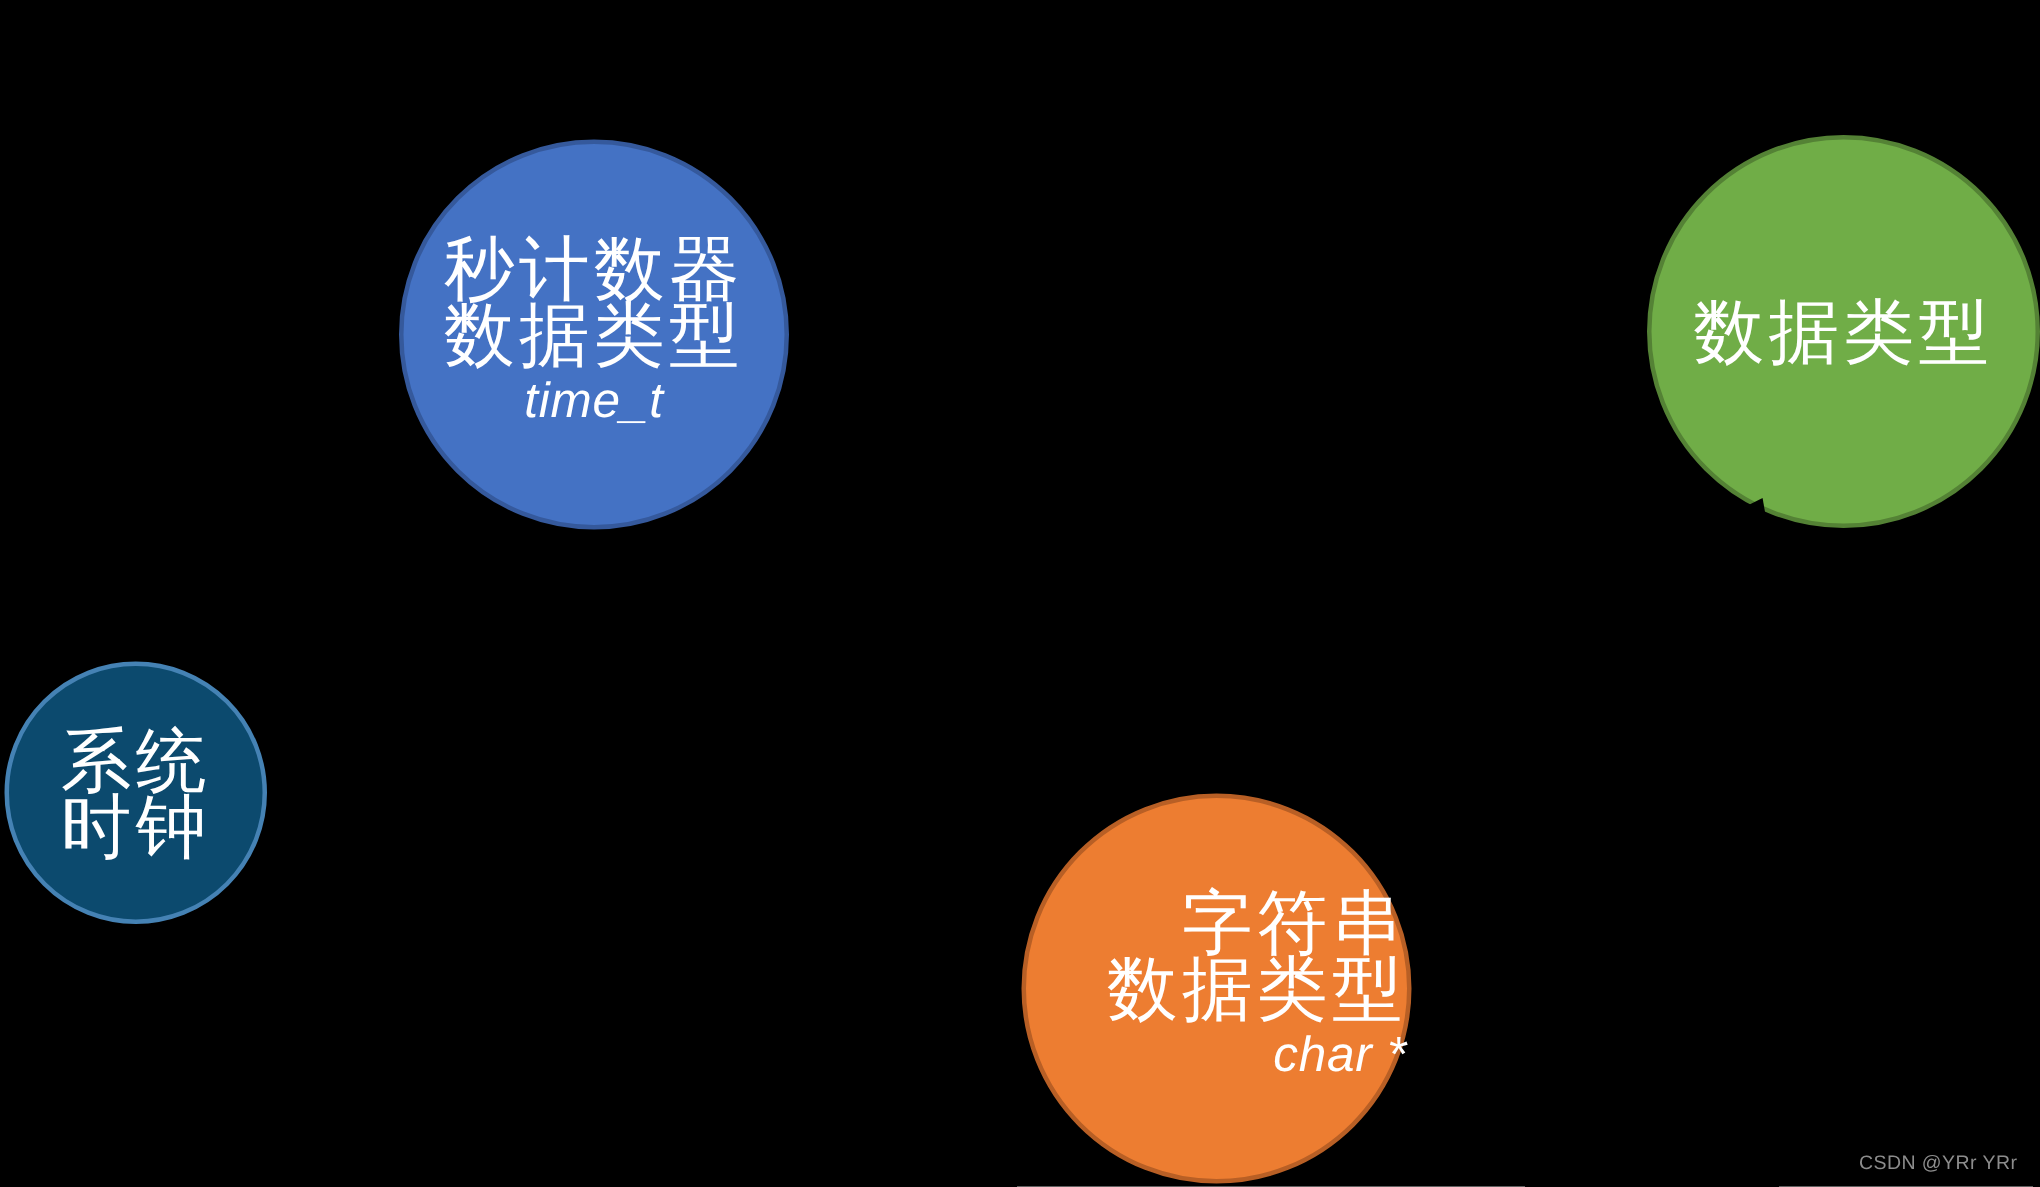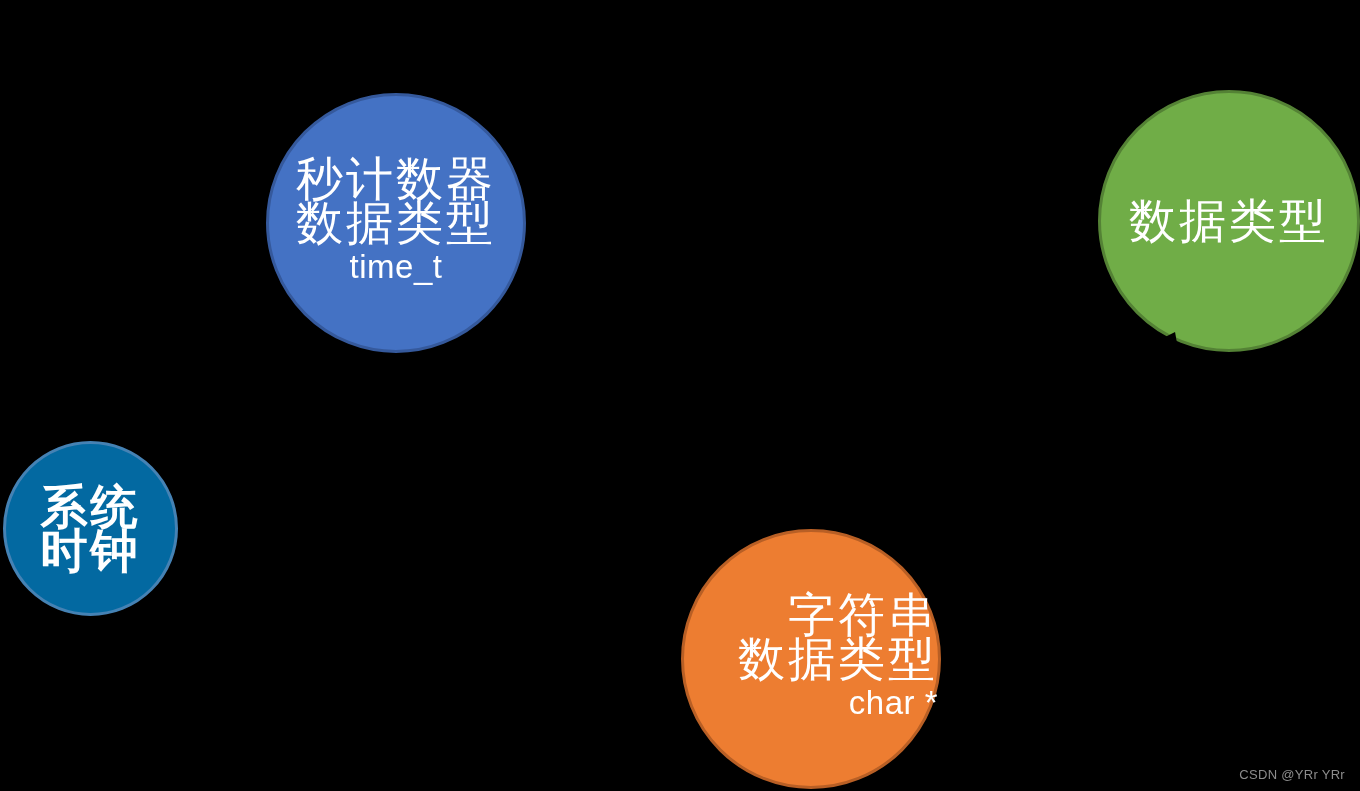--- a/index.html
+++ b/index.html
@@ -33,20 +33,21 @@
     line-height: 44px;
     white-space: nowrap;
   }
   .node .zh {
     font-size: 47px;
     letter-spacing: 3px;
   }
   .node .code {
     font-size: 33px;
     letter-spacing: 0.5px;
+    font-style: italic;
   }
   
   .node-seconds  { left: 266px;  top: 93px;  width: 260px; height: 260px; }
   .node-datetime { left: 1098px; top: 90px;  width: 262px; height: 262px; }
   .node-clock    { left: 3px;    top: 441px; width: 175px; height: 175px; }
   .node-string   { left: 681px;  top: 529px; width: 260px; height: 260px; align-items: flex-end; }
 
   
   .arrow-tip {
     position: absolute;
@@ -75,21 +76,21 @@
   <div class="node node-seconds" style="background-color: rgb(68, 114, 196); border-color: rgb(53, 89, 156);">
     <div class="line zh">秒计数器</div>
     <div class="line zh">数据类型</div>
     <div class="line code">time_t</div>
   </div>
 
   <div class="node node-datetime" style="background-color: rgb(112, 173, 71); border-color: rgb(84, 130, 53);">
     <div class="line zh">数据类型</div>
   </div>
 
-  <div class="node node-clock" style="background-color: #0369a1; border-color: rgb(69, 130, 180); font-weight: bold;">
+  <div class="node node-clock" style="background-color: #0c4a6e; border-color: rgb(69, 130, 180);">
     <div class="line zh">系统</div>
     <div class="line zh">时钟</div>
   </div>
 
   <div class="node node-string" style="background-color: rgb(237, 125, 49); border-color: rgb(184, 95, 37);">
     <div class="line zh">字符串</div>
     <div class="line zh">数据类型</div>
     <div class="line code">char *</div>
   </div>
 

